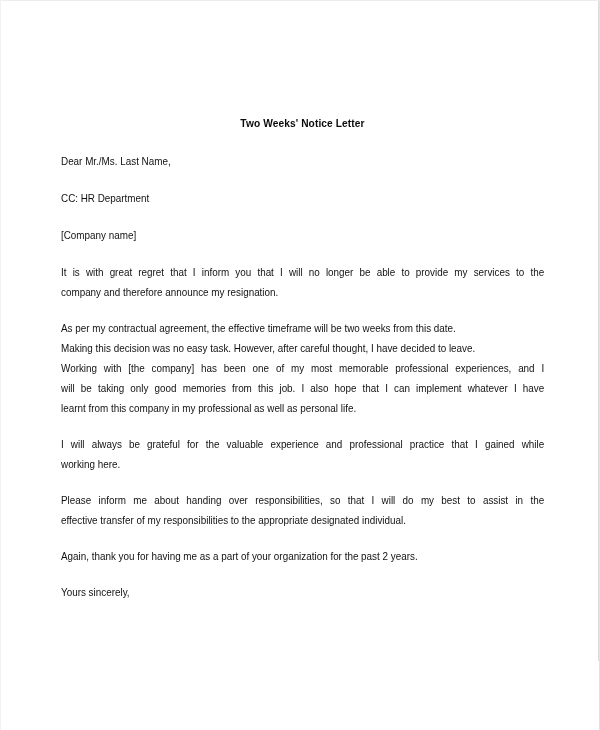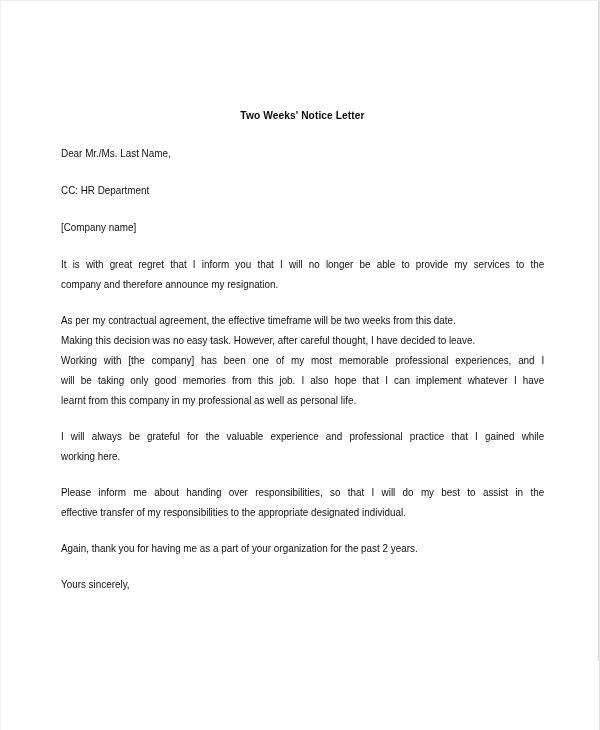--- a/index.html
+++ b/index.html
@@ -27,21 +27,21 @@
     position: absolute;
     right: 0;
     top: 0;
     width: 1px;
     height: 660px;
     background: #dcdcdc;
   }
   .sheet {
     position: absolute;
     left: 60px;
-    top: 108px;
+    top: 116px;
     width: 483px;
   }
   .doc-title {
     font-size: 10.5px;
     font-weight: bold;
     color: #0b0b0b;
     letter-spacing: 0.1px;
     text-align: center;
     margin: 0 0 22px 0;
     transform: scaleX(0.97);

